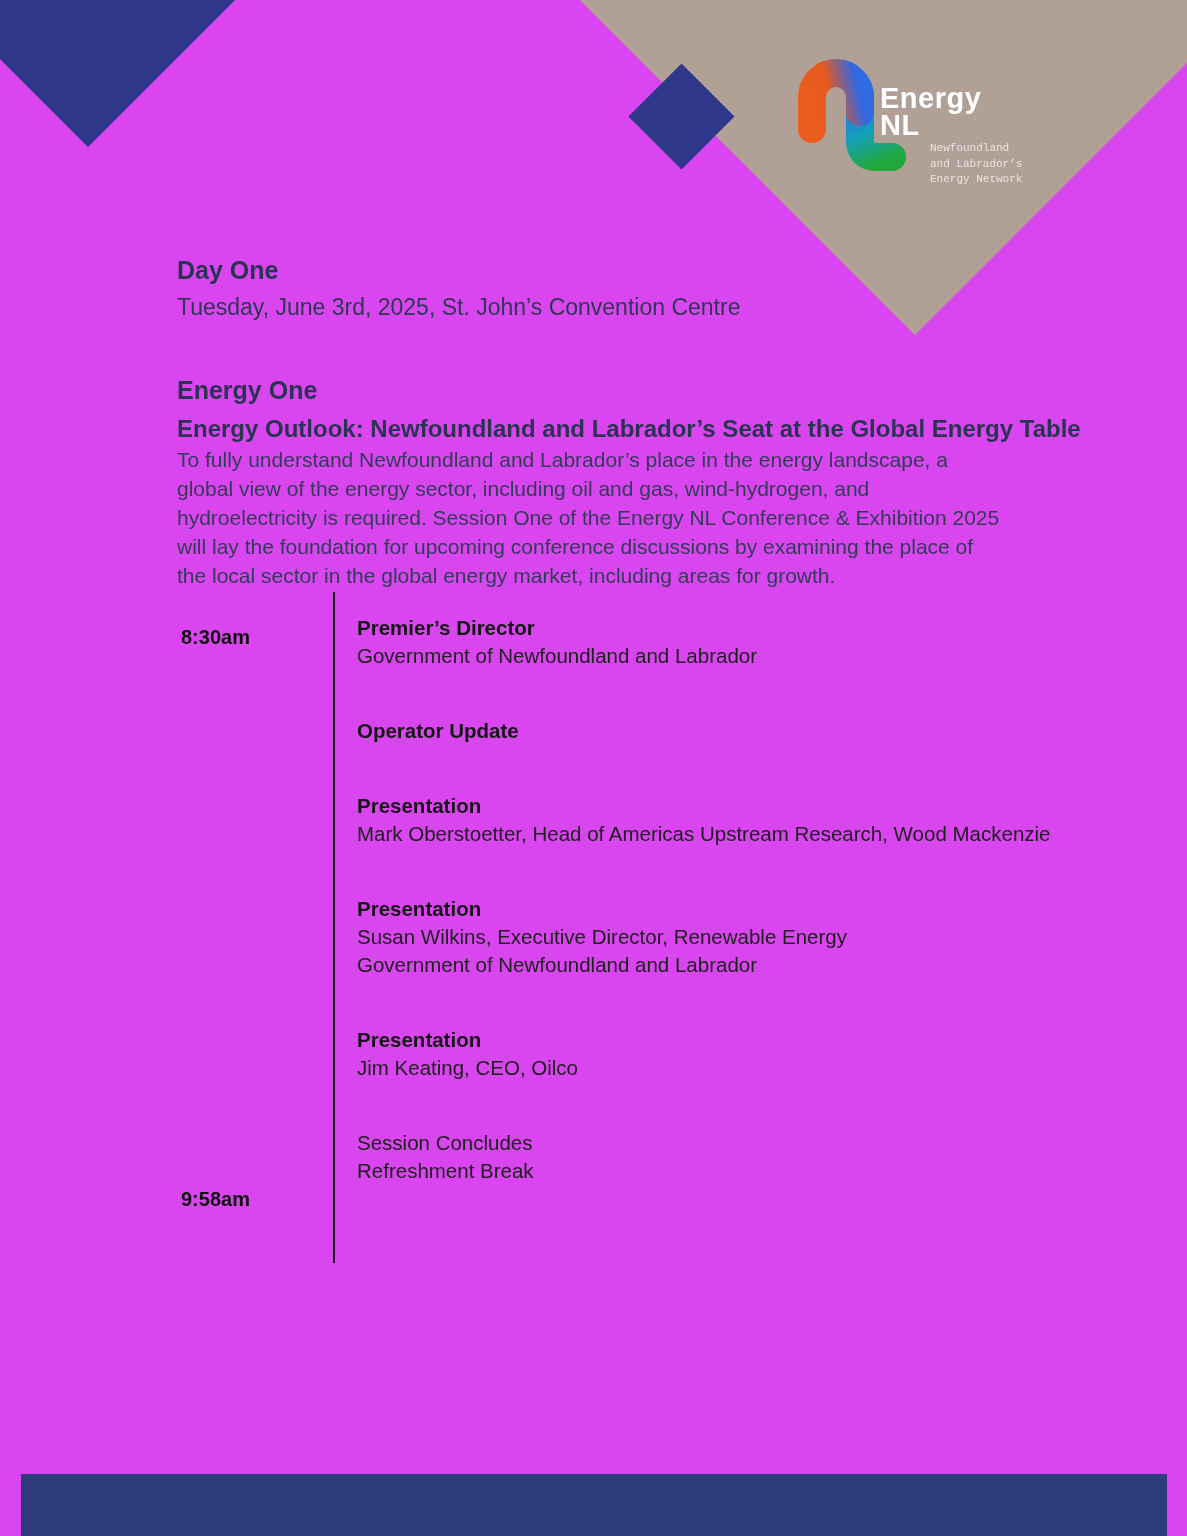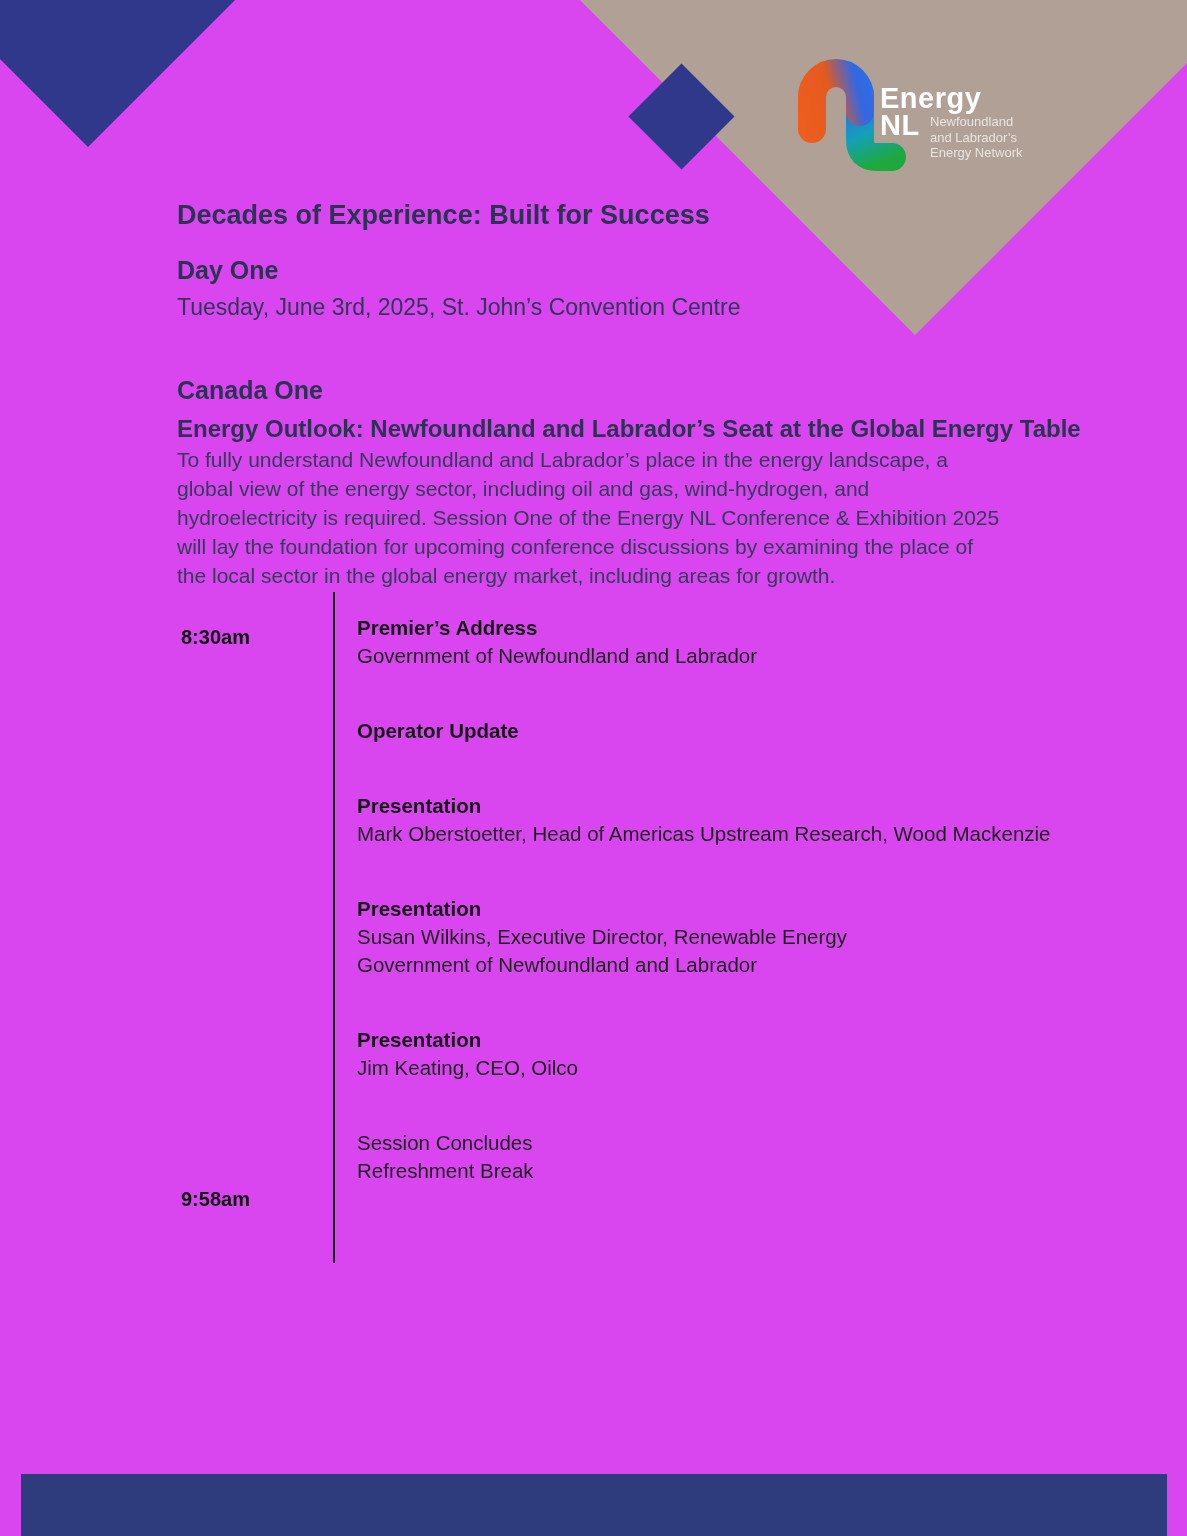--- a/index.html
+++ b/index.html
@@ -33,23 +33,23 @@
   }
 
   
   .logo-mark { position: absolute; left: 790px; top: 56px; }
   .logo-wordmark {
     position: absolute; left: 880px; top: 85px;
     color: #ffffff; font-weight: 700; font-size: 29px; line-height: 27px;
     letter-spacing: 0.5px;
   }
   .logo-tagline {
-    position: absolute; left: 930px; top: 114px;
+    position: absolute; left: 930px; top: 141px;
     color: rgba(255,255,255,0.72);
-    font-size: 13px; line-height: 15.5px; font-weight: 400;
+    font-size: 11px; line-height: 15.5px; font-weight: 400; font-family: Liberation Mono, monospace;
   }
 
   
   .abs { position: absolute; left: 177px; white-space: nowrap; }
   .eyebrow {
     top: 169px;
     font-size: 18px; font-weight: 500; letter-spacing: 3px;
     color: #2f3756;
   }
   .main-title {
@@ -147,43 +147,42 @@
   <div class="logo-wordmark">
     <div>Energy</div>
     <div>NL</div>
   </div>
   <div class="logo-tagline">
     <div>Newfoundland</div>
     <div>and Labrador’s</div>
     <div>Energy Network</div>
   </div>
 
-  <div class="abs main-title">Decades of Experience: Built for Success</div>
   <div class="abs day-label">Day One</div>
   <div class="abs date-line">Tuesday, June 3rd, 2025, St. John’s Convention Centre</div>
 
-  <div class="abs session-heading">Canada One</div>
+  <div class="abs session-heading">Energy One</div>
   <div class="abs session-title">Energy Outlook: Newfoundland and Labrador’s Seat at the Global Energy Table</div>
   <div class="abs session-desc">
     <div class="desc-line">To fully understand Newfoundland and Labrador’s place in the energy landscape, a</div>
     <div class="desc-line">global view of the energy sector, including oil and gas, wind-hydrogen, and</div>
     <div class="desc-line">hydroelectricity is required. Session One of the Energy NL Conference &amp; Exhibition 2025</div>
     <div class="desc-line">will lay the foundation for upcoming conference discussions by examining the place of</div>
     <div class="desc-line">the local sector in the global energy market, including areas for growth.</div>
   </div>
 
   <div class="schedule">
     <div class="schedule-divider"></div>
     <div class="time time-start">8:30am</div>
     <div class="time time-end">9:58am</div>
 
     <div class="events">
 
       <div class="event">
-        <div class="event-title">Premier’s Address</div>
+        <div class="event-title">Premier’s Director</div>
         <div class="event-line">Government of Newfoundland and Labrador</div>
       </div>
 
       <div class="event">
         <div class="event-title">Operator Update</div>
       </div>
 
       <div class="event">
         <div class="event-title">Presentation</div>
         <div class="event-line">Mark Oberstoetter, Head of Americas Upstream Research, Wood Mackenzie</div>

